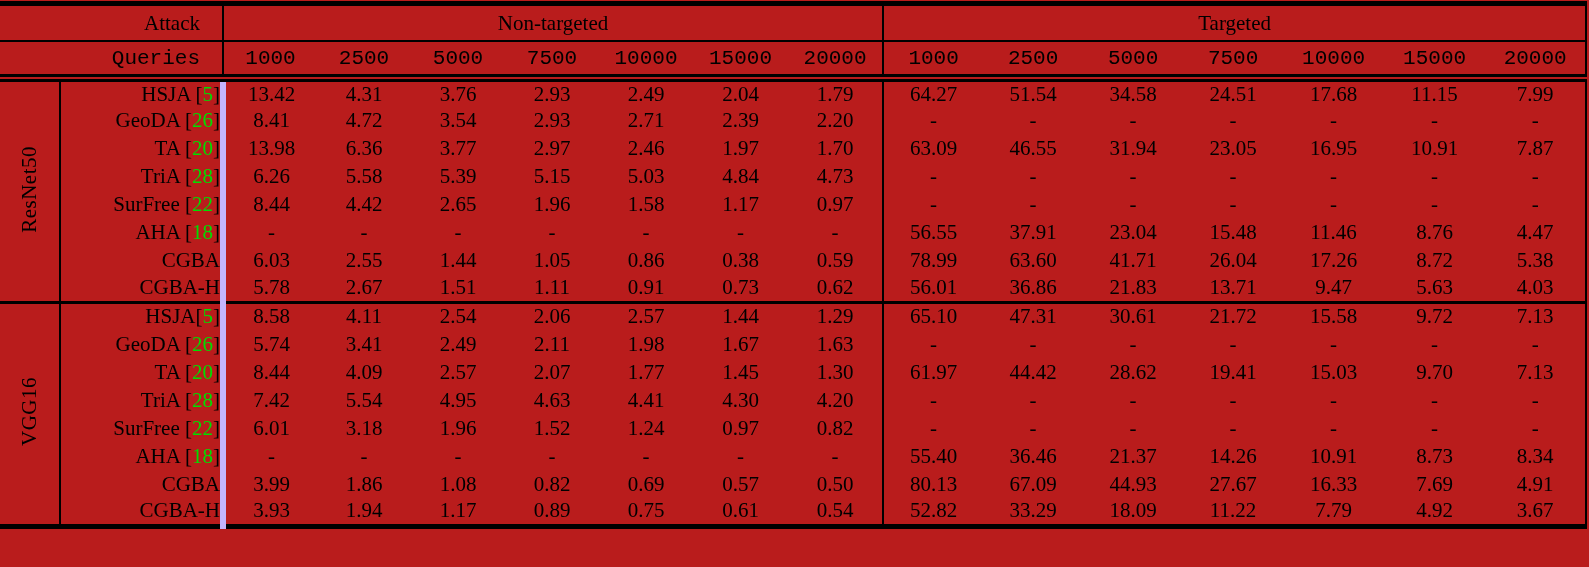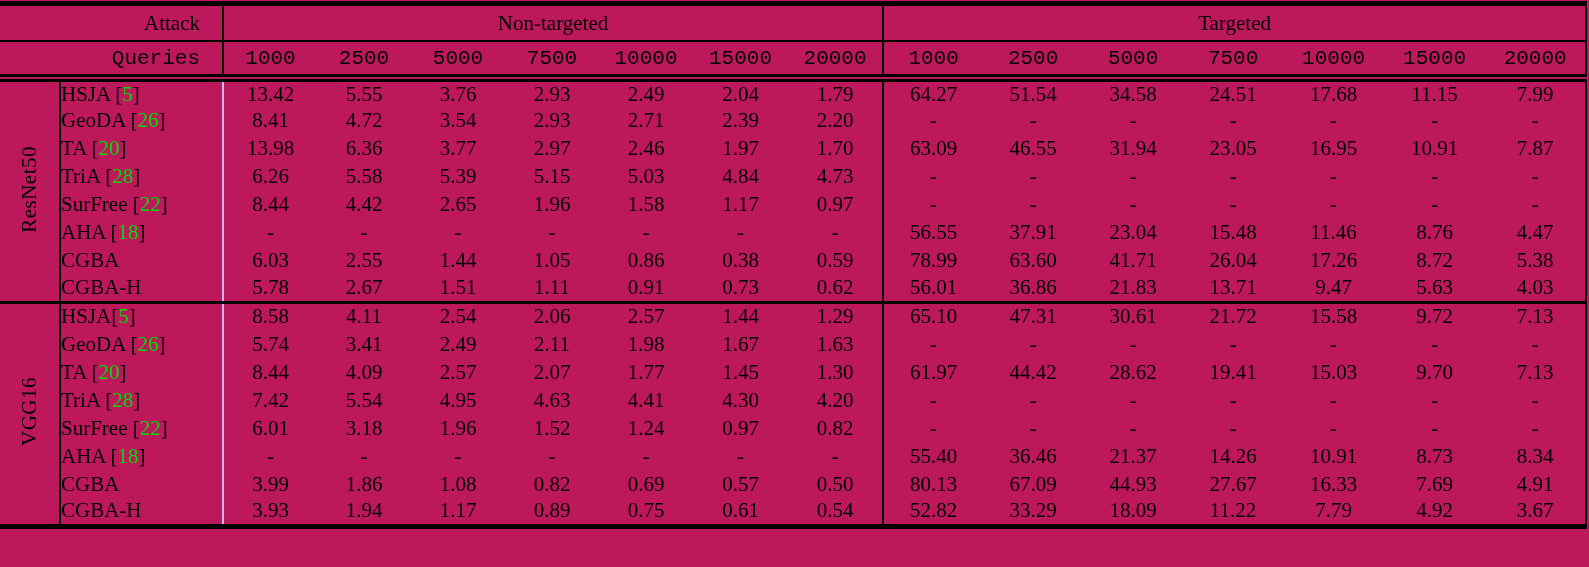--- a/index.html
+++ b/index.html
@@ -5,21 +5,21 @@
   html, body {
     margin: 0;
     padding: 0;
     background: #ffffff;
     font-family: "Liberation Serif", "DejaVu Serif", serif;
     color: #000000;
   }
   .page {
     width: 1589px;
     height: 567px;
-    background: #be185d;
+    background: #b91c1c;
     box-sizing: border-box;
     padding-top: 1px;
   }
   table.results {
     width: 1586px;
     border-collapse: collapse;
     table-layout: fixed;
     font-size: 21px;
     line-height: 1;
     border-top: 5px solid #000;
@@ -38,21 +38,21 @@
   }
   tr.header-groups th { height: 34px; border-bottom: 2px solid #000; }
   tr.header-queries th { height: 32px; font-family: Liberation Mono, monospace; }
   tbody tr { height: 28px; }
   .label-cell {
     text-align: right;
     padding-right: 22px;
     border-right: 2px solid #000;
   }
   .model-cell { border-right: 2px solid #000; }
-  .attack-cell { border-right: 2px solid #c4b5fd; text-align: left; }
+  .attack-cell { border-right: 6px solid #c4b5fd; text-align: right; }
   .nt-last { border-right: 2px solid #000; }
   .rotated {
     display: inline-block;
     writing-mode: vertical-rl;
     transform: rotate(180deg);
     font-size: 21px;
     letter-spacing: 0.5px;
   }
   td.bold { font-weight: normal; }
   .cite { text-decoration: none; cursor: pointer; }
@@ -102,21 +102,21 @@
         <th>10000</th>
         <th>15000</th>
         <th>20000</th>
       </tr>
     </thead>
     <tbody class="block-first">
         <tr>
           <td class="model-cell" rowspan="8"><span class="rotated">ResNet50</span></td>
           <td class="attack-cell"><span>HSJA</span><span> [</span><span class="cite" style="color: rgb(0, 222, 0);">5</span><span>]</span></td>
           <td>13.42</td>
-          <td>5.55</td>
+          <td>4.31</td>
           <td>3.76</td>
           <td>2.93</td>
           <td>2.49</td>
           <td>2.04</td>
           <td class="nt-last">1.79</td>
           <td>64.27</td>
           <td>51.54</td>
           <td>34.58</td>
           <td>24.51</td>
           <td>17.68</td>

